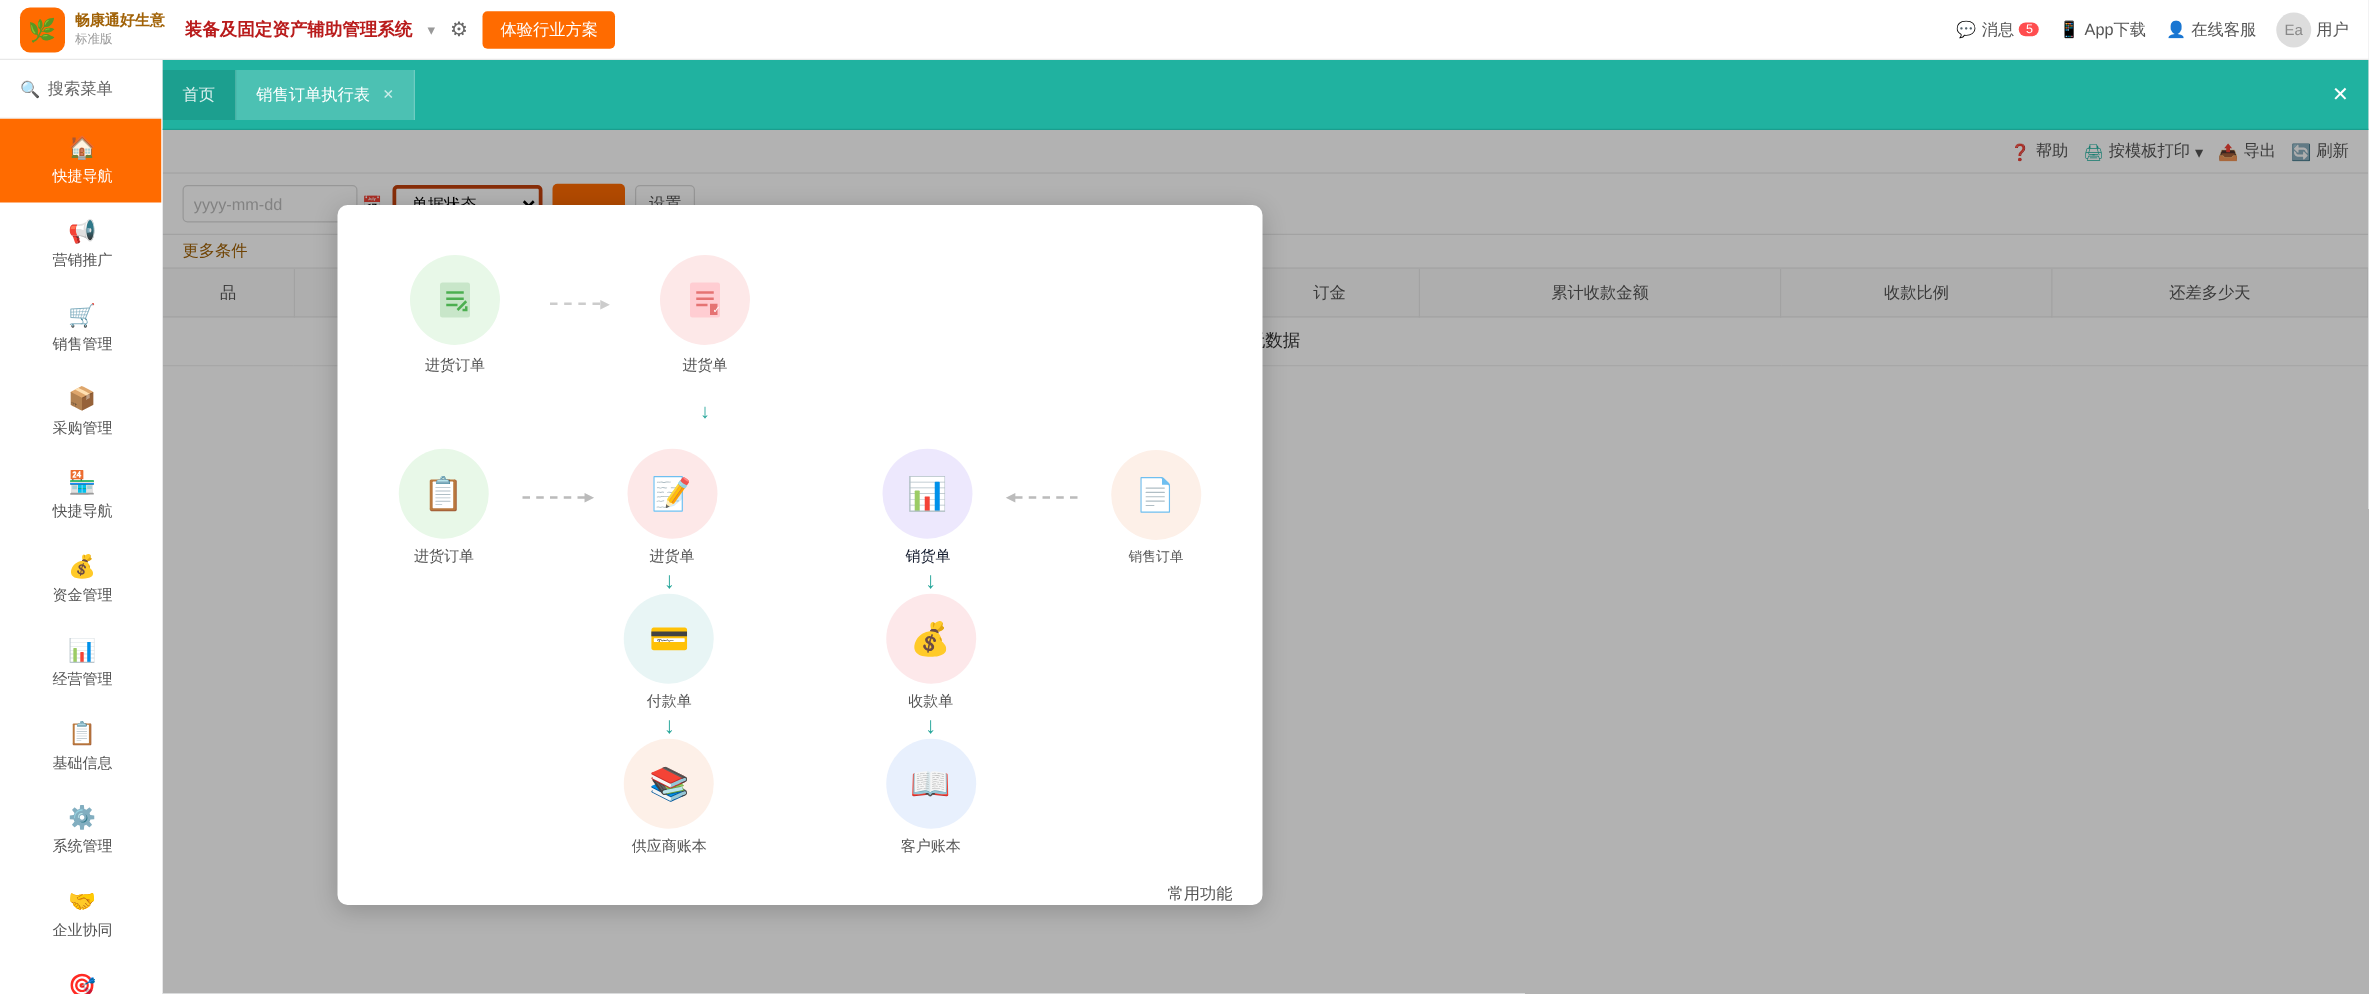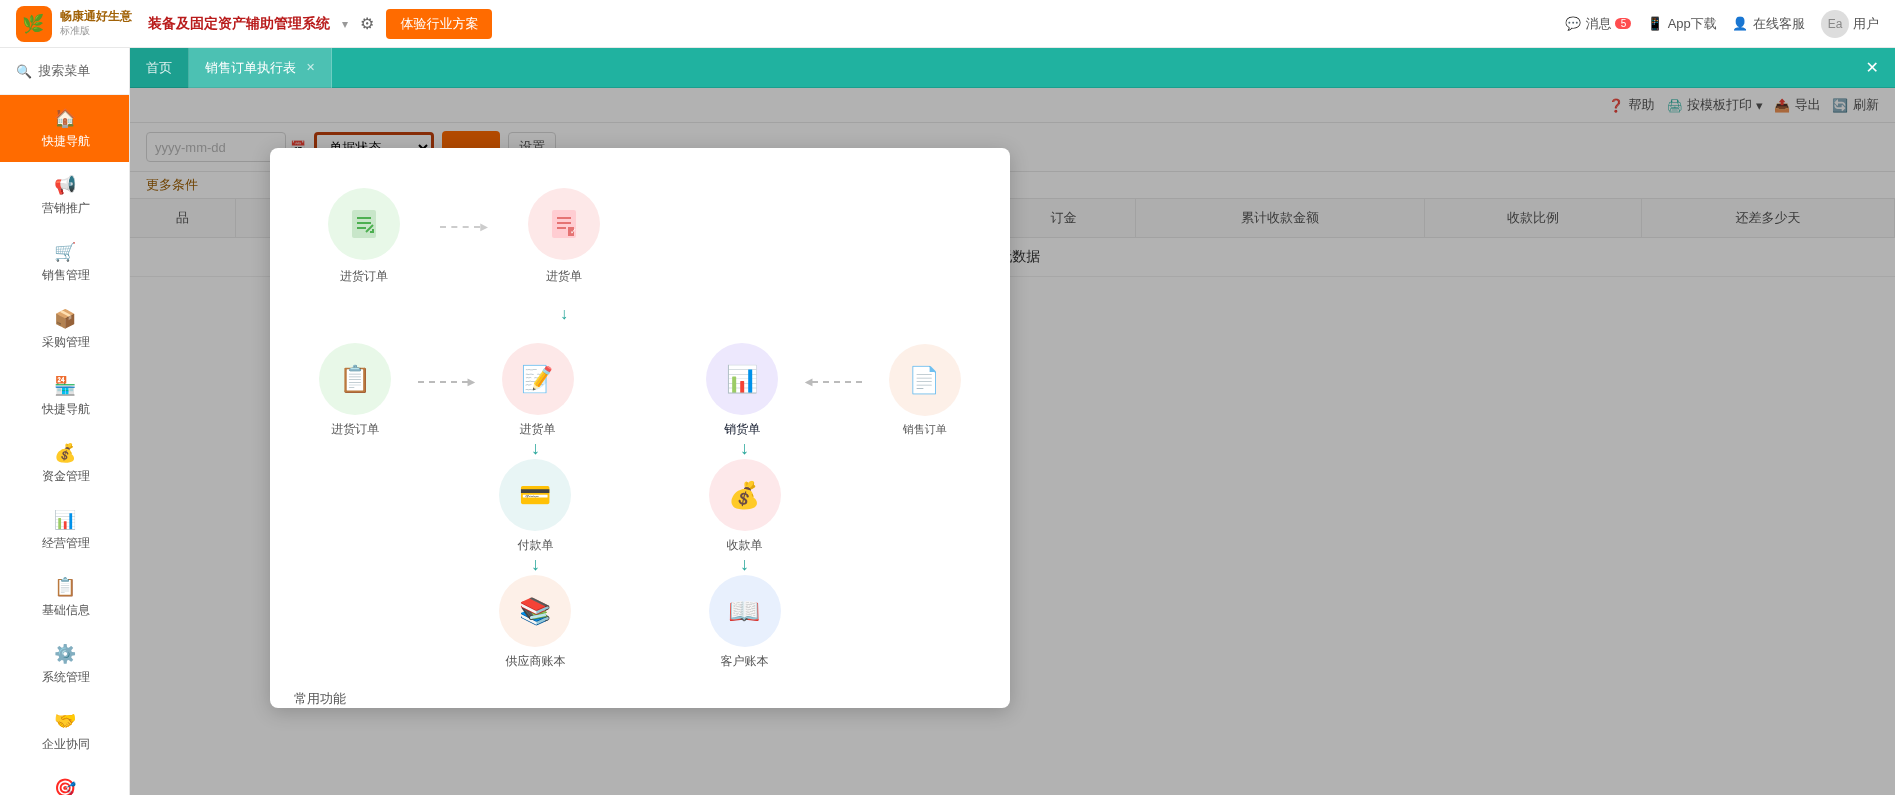--- a/index.html
+++ b/index.html
@@ -44,21 +44,21 @@
       border-left: 3px solid transparent; transition: all 0.2s;
     }
     .sidebar-item-icon { font-size: 18px; }
     .sidebar-item.quick-nav { background: #ff6b00; color: white; border-left-color: transparent; }
 
     
     .content-area { flex: 1; display: flex; flex-direction: column; overflow: hidden; }
 
     
     .tab-bar {
-      display: flex; align-items: center; background: #20b2a0; height: 40px;
+      display: flex; align-items: center; background: #20b2a0; height: 56px;
       padding: 0; border-bottom: 1px solid #1a9e8e;
     }
     .tab-item {
       display: flex; align-items: center; height: 40px; padding: 0 16px;
       color: rgba(255,255,255,0.85); cursor: pointer; font-size: 13px; gap: 6px;
       border-right: 1px solid rgba(255,255,255,0.2);
     }
     .tab-item.home { background: rgba(0,0,0,0.1); }
     .tab-item.active { background: rgba(255,255,255,0.2); color: white; }
     .tab-close { color: rgba(255,255,255,0.7); font-size: 11px; cursor: pointer; margin-left: 4px; }
@@ -124,21 +124,21 @@
     .flow-row { display: flex; align-items: center; justify-content: center; flex-direction: column; padding: 16px 8px; }
     .flow-circle {
       width: 72px; height: 72px; border-radius: 50%; display: flex; align-items: center;
       justify-content: center; font-size: 28px; margin-bottom: 8px; position: relative;
     }
     .flow-circle.green { background: #e8f8e8; color: #4caf50; }
     .flow-circle.pink { background: #fde8e8; color: #e57373; }
     .flow-label { font-size: 12px; color: #555; text-align: center; }
 
     
-    .common-functions { margin-top: 8px; }
+    .common-functions { margin-top: 8px; text-align: right; }
     .common-title { font-size: 13px; color: #555; margin-bottom: 10px; font-weight: 500; }
 
     .content-main { display: flex; flex-direction: column; height: 100%; }
     .inner-content { flex: 1; overflow: hidden; display: flex; flex-direction: column; }
   </style>
 </head>
 <body>
 
 <div class="app-container">
 

